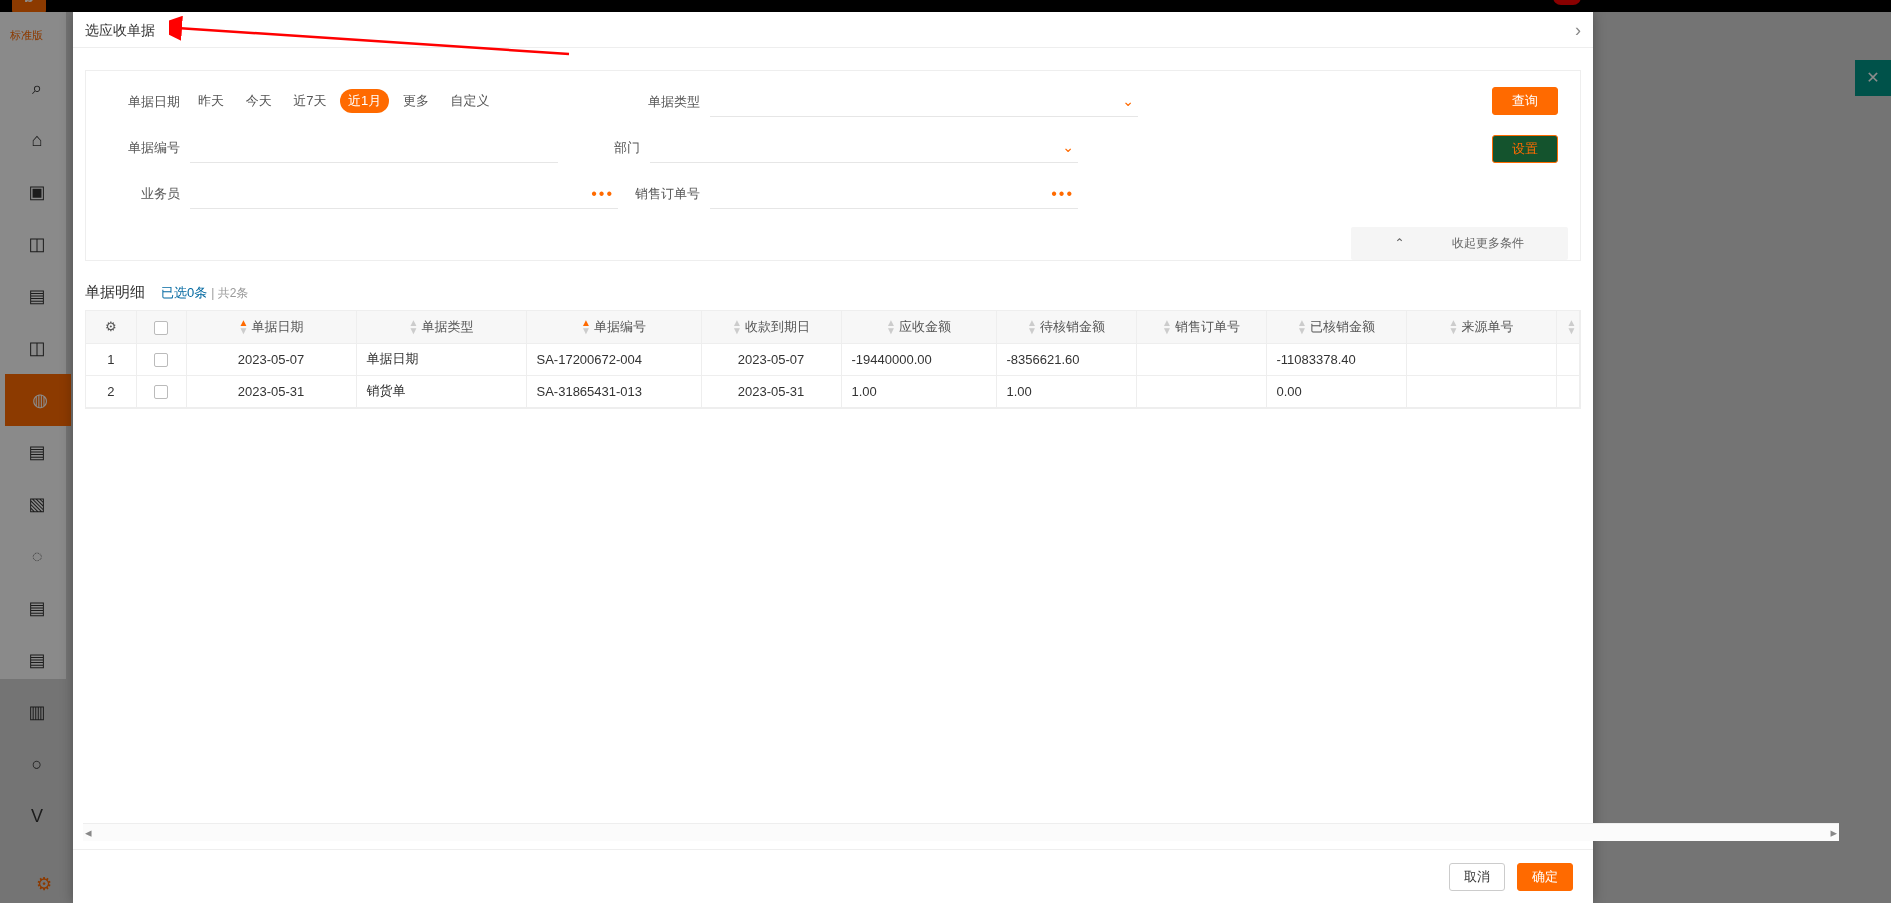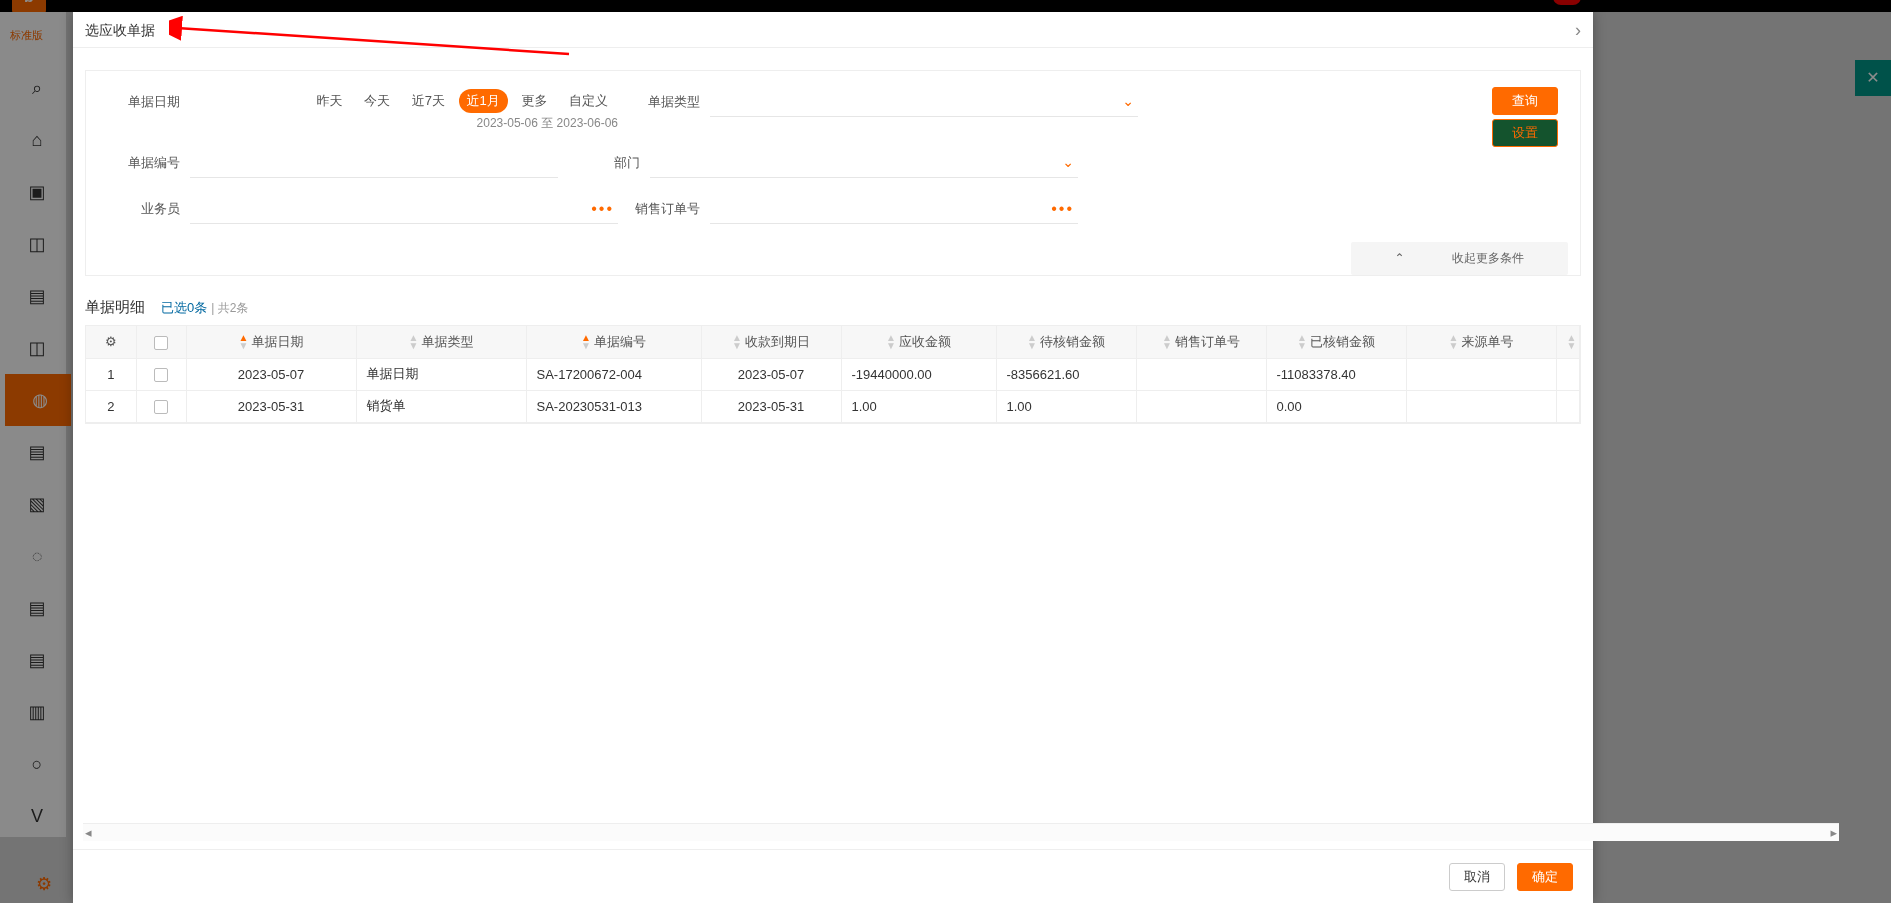--- a/index.html
+++ b/index.html
@@ -9,21 +9,21 @@
   color: #333;
   background: #f0f0f0;
   width: 1891px;
   height: 903px;
   overflow: hidden;
   position: relative;
 }
 
 .bg { position:absolute; left:0; top:0; width:1891px; height:903px; background:#d4d4d4; }
 .bg-topbar { position:absolute; left:0; top:0; width:1891px; height:12px; background:#000; }
-.bg-sidebar { position:absolute; left:0; top:12px; width:66px; height:825px; background:#fbfbfb; }
+.bg-sidebar { position:absolute; left:0; top:12px; width:66px; height:667px; background:#fbfbfb; }
 .bg-sidebar-icons { position:absolute; left:24px; width:26px; top:0; color:#333; }
 .bg-sidebar-icons li { list-style:none; height:52px; line-height:52px; font-size:18px; text-align:center; }
 .bg-sidebar-icons li.active { background:#ff6a00; color:#fff; position:absolute; left:-19px; width:66px; padding-left:4px; }
 .bg-logo { position:absolute; left:12px; top:-20px; width:34px; height:34px; background:#ff6a00; border-radius:4px; color:#fff; font-weight:700; text-align:center; line-height:34px; font-size:16px; }
 .bg-logo-sub { position:absolute; left:10px; top:16px; font-size:11px; color:#ff6a00; }
 .bg-badge { position:absolute; right:310px; top:-11px; width:28px; height:16px; background:#ff0000; border-radius:8px; }
 .bg-closebtn { position:absolute; right:0; width:36px; height:36px; background:#009688; color:#fff; text-align:center; line-height:36px; font-size:16px; }
 .bg-gear { position:absolute; left:36px; bottom:8px; color:#ff6a00; font-size:18px; }
 
 .overlay { position:absolute; left:0; top:0; width:1891px; height:903px; background:rgba(0,0,0,0.45); }
@@ -32,30 +32,30 @@
 .modal-header { height:36px; line-height:36px; padding:0 12px; border-bottom:1px solid #eee; display:flex; align-items:center; font-size:14px; color:#333; }
 .modal-header .close { margin-left:auto; font-size:18px; color:#888; cursor:pointer; }
 .modal-body { flex:1; overflow:auto; padding:0 12px; }
 
 .anno-arrow { position:absolute; pointer-events:none; }
 
 .filter-panel { border:1px solid #eee; margin-top:22px; padding:18px 12px 0 12px; position:relative; }
 .filter-grid { display:flex; flex-wrap:wrap; }
 .filter-cell { width:520px; display:flex; align-items:flex-start; margin-bottom:18px; }
 .filter-cell .lbl { width:92px; text-align:right; padding-right:10px; color:#555; font-size:13px; line-height:26px; }
-.filter-cell .ctrl { flex:1;text-align:right; }
+.filter-cell .ctrl { flex:1; }
 .date-presets span { display:inline-block; padding:2px 8px; margin-right:2px; color:#555; cursor:pointer; line-height:20px; }
 .date-presets span.active { background:#ff6a00; color:#fff; border-radius:12px; }
 .date-range { color:#888; font-size:12px; margin-top:2px; }
 .combo { height:28px; border-bottom:1px solid #e6e6e6; position:relative; }
 .combo .chev { position:absolute; right:4px; top:4px; color:#ff6a00; font-size:14px; }
 .combo .dots { position:absolute; right:4px; top:4px; color:#ff6a00; font-size:16px; letter-spacing:2px; }
 .txtline { height:28px; border-bottom:1px solid #e6e6e6; }
 .filter-actions { position:absolute; right:16px; top:16px; width:72px; text-align:center; }
-.filter-actions .btn { display:block; width:66px; margin-bottom:4px; }
+.filter-actions .btn { display:block; width:66px; margin-bottom:20px; }
 .btn { padding:4px 14px; border-radius:3px; cursor:pointer; font-size:13px; border:1px solid #ff6a00; }
 .btn-primary { background:#ff6a00; color:#fff; }
 .btn-outline { background:#14532d; color:#ff6a00; }
 .collapse-bar { text-align:right; margin:0 0 0 0; }
 .collapse-bar span { display:inline-block; background:#f5f5f5; color:#666; padding:4px 22px; border-radius:2px; font-size:12px; cursor:pointer; }
 
 .detail-head { margin-top:22px; display:flex; align-items:baseline; }
 .detail-head .t1 { font-size:15px; color:#333; margin-right:16px; }
 .detail-head .t2 { font-size:13px; color:#0369a1; }
 .detail-head .t3 { font-size:12px; color:#999; margin-left:4px; }
@@ -136,21 +136,20 @@
           <div class="lbl">单据日期</div>
           <div class="ctrl">
             <div class="date-presets">
               <span>昨天</span>
               <span>今天</span>
               <span>近7天</span>
               <span class="active">近1月</span>
               <span>更多</span>
               <span>自定义</span>
             </div>
-            <div class="date-range">2023-05-06 至 2023-06-06</div>
           </div>
         </div>
         <div class="filter-cell">
           <div class="lbl">单据类型</div>
           <div class="ctrl combo">
               <span class="chev">⌄</span>
             </div>
         </div>
         <div class="filter-cell" style="width:460px">
           <div class="lbl">单据编号</div>
@@ -236,21 +235,21 @@
               <td></td>
               <td>-11083378.40</td>
               <td></td>
               <td></td>
             </tr>
             <tr>
               <td class="center">2</td>
               <td class="center"><span class="chk"></span></td>
               <td class="center">2023-05-31</td>
               <td>销货单</td>
-              <td>SA-20230531-013</td>
+              <td>SA-31865431-013</td>
               <td class="center">2023-05-31</td>
               <td>1.00</td>
               <td>1.00</td>
               <td></td>
               <td>0.00</td>
               <td></td>
               <td></td>
             </tr>
           </tbody>
       </table>

